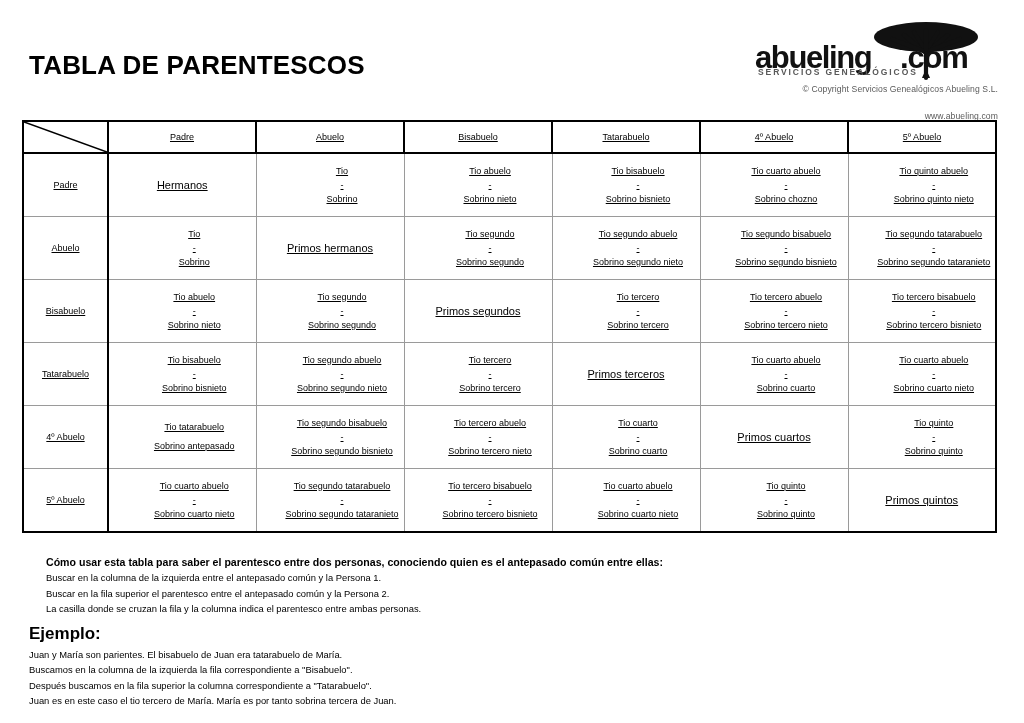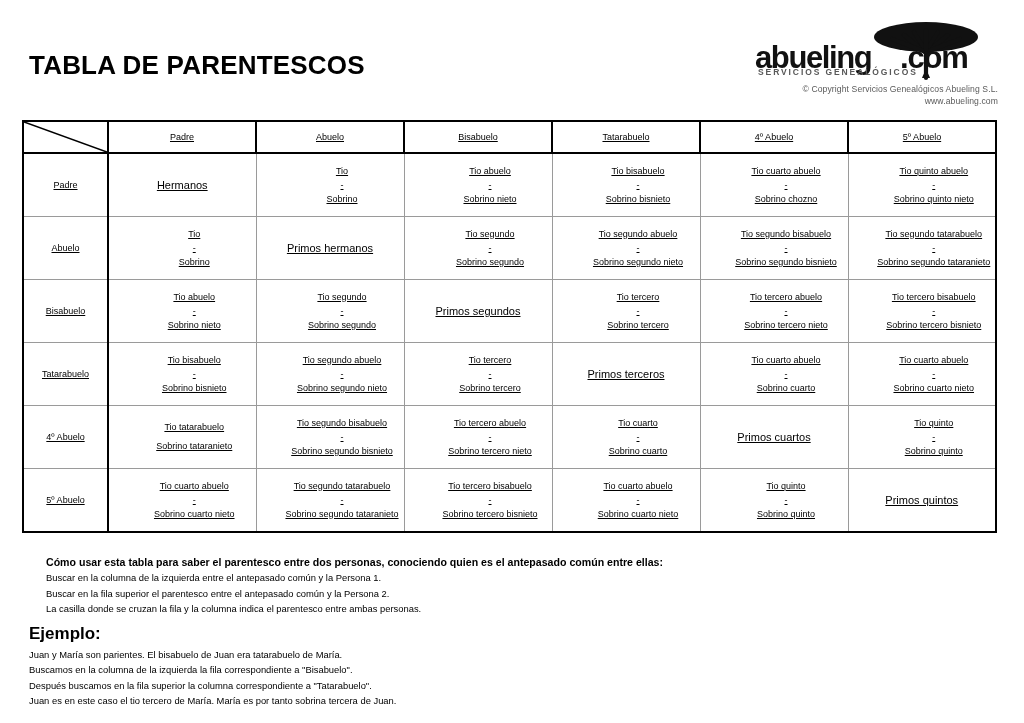--- a/index.html
+++ b/index.html
@@ -90,21 +90,21 @@
     position: absolute;
     right: 0;
     font-size: 8.6px;
     color: #5a5a5a;
     white-space: nowrap;
     text-align: center;
     letter-spacing: 0.1px;
     margin-left: 24px;
   }
   #copyright-1 { top: 62px; }
-  #copyright-2 { top: 74px; }
+  #copyright-2 { top: 89px; }
 
   
   #kinship-table-wrap {
     position: absolute;
     left: 22px;
     top: 120px;
     width: 973px;
     height: 408px;
   }
   table#kinship-table {
@@ -450,21 +450,21 @@
               <span>Sobrino cuarto nieto</span>
             </div>
           </td>
         </tr>
         <tr>
           <td class="row-head">4º Abuelo</td>
           <td>
             <div class="cell-lines">
               <span>Tio tatarabuelo</span>
               <span style="visibility: hidden;"></span>
-              <span>Sobrino tataranieto</span>
+              <span>Sobrino antepasado</span>
             </div>
           </td>
           <td>
             <div class="cell-lines">
               <span>Tio segundo bisabuelo</span>
               <span>-</span>
               <span>Sobrino segundo bisnieto</span>
             </div>
           </td>
           <td>

